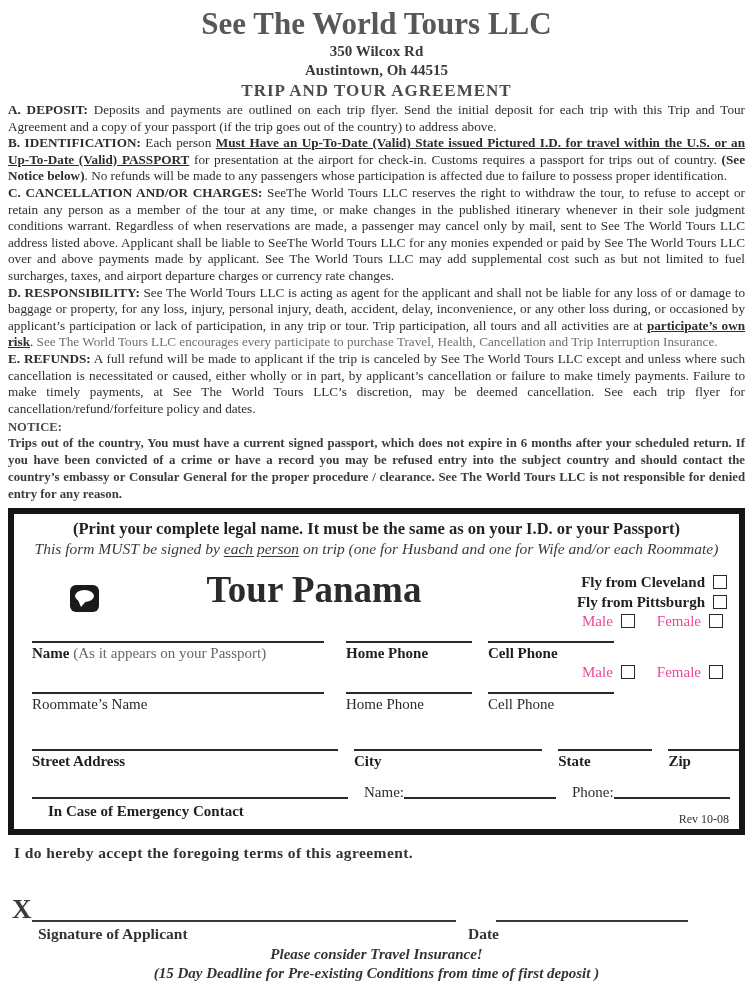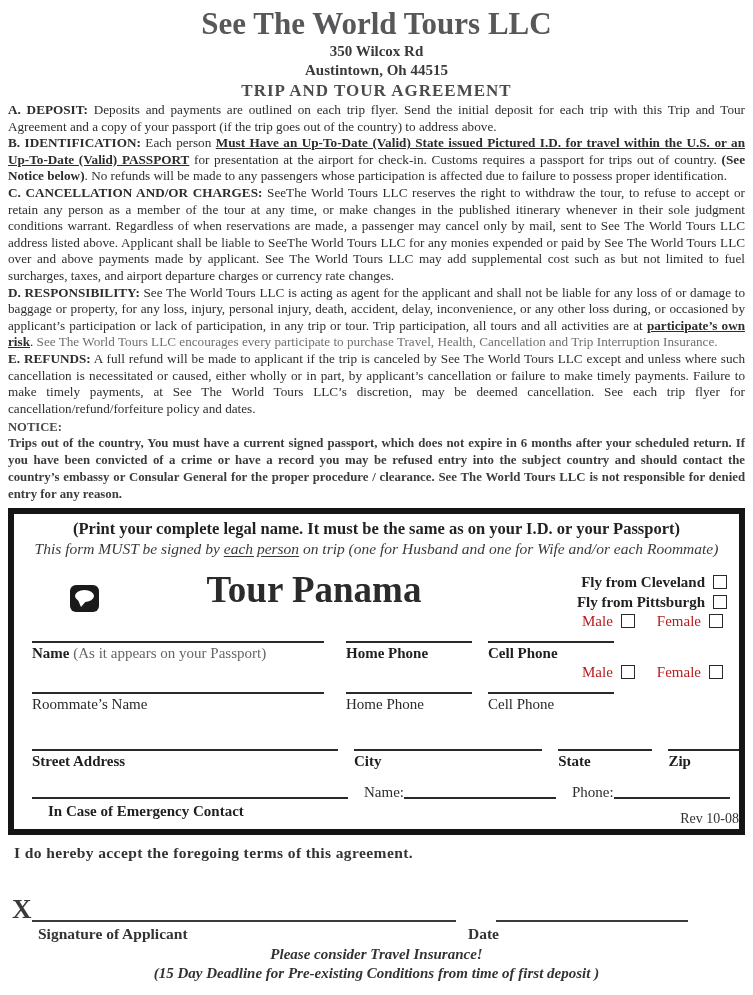--- a/index.html
+++ b/index.html
@@ -35,21 +35,21 @@
   .bubble-icon { width:29px; height:27px; background:#1a1a1a; border-radius:6px; position:relative; margin:8px 0 0 16px; flex:0 0 auto; }
   .bubble-icon::before { content:""; position:absolute; left:5px; top:5px; width:19px; height:12px; background:#fff; border-radius:50%; }
   .bubble-icon::after { content:""; position:absolute; left:8px; top:15px; width:0; height:0;
       border-left:3px solid transparent; border-right:6px solid transparent; border-top:7px solid #fff; }
   .tour-title { flex:1; text-align:center; font-size:37px; font-weight:bold; color:#2b2b2b; line-height:44px; }
   .fly-col { flex:0 0 210px; padding:2px 12px 0 0; }
   .fly-line { display:flex; justify-content:flex-end; align-items:center; font-weight:bold; font-size:15px; line-height:20px; color:#222; }
 
   .chk { display:inline-block; width:14px; height:14px; border:1.6px solid #2a2a2a; background:#fff; margin-left:8px; flex:0 0 auto; }
 
-  .gender-row { display:flex; justify-content:flex-end; align-items:center; padding-right:16px; font-size:15px; color:#b91c1c; height:18px; }
+  .gender-row { display:flex; justify-content:flex-end; align-items:center; padding-right:16px; font-size:15px; color:#ec4899; height:18px; }
   .gender-row .gsp { width:22px; }
 
   .frow { display:flex; align-items:center; padding:0 0 0 18px; }
   .blank { border-bottom:2px solid #2a2a2a; height:13px; }
   .lbl-row { display:flex; padding-left:18px; font-size:15px; line-height:19px; margin-top:1px; }
   .b { font-weight:bold; color:#1f1f1f; }
   .note-gray { color:#666; }
   .ctr { text-align:left; }
 
   
@@ -72,21 +72,21 @@
 
   
   .accept { margin:9px 0 0 6px; font-weight:bold; font-size:15.5px; letter-spacing:0.4px; color:#333; }
   .x-row { display:flex; align-items:flex-end; margin:34px 0 0 4px; }
   .x-mark { font-size:27px; font-weight:bold; line-height:26px; color:#3a3a3a; }
   .sig-line { width:424px; border-bottom:2px solid #3a3a3a; height:12px; }
   .date-line { width:192px; border-bottom:2px solid #3a3a3a; height:12px; margin-left:40px; }
   .sig-lbls { display:flex; margin:3px 0 0 30px; font-weight:bold; font-size:15.5px; color:#333; }
   .sig-lbls .l1 { width:430px; }
   .foot { text-align:center; font-style:italic; font-weight:bold; font-size:15px; line-height:19px; color:#333; margin-top:2px; }
-  .rev { position:absolute; right:14px; bottom:24px; font-size:14px; color:#333; }
+  .rev { position:absolute; right:24px; bottom:24px; font-size:12px; color:#333; }
 </style>
 </head>
 <body>
 
 <div class="page">
 
   <div class="hdr">
     <div class="hdr-company">See The World Tours LLC</div>
     <div class="hdr-addr">350 Wilcox Rd</div>
     <div class="hdr-addr">Austintown, Oh 44515</div>

